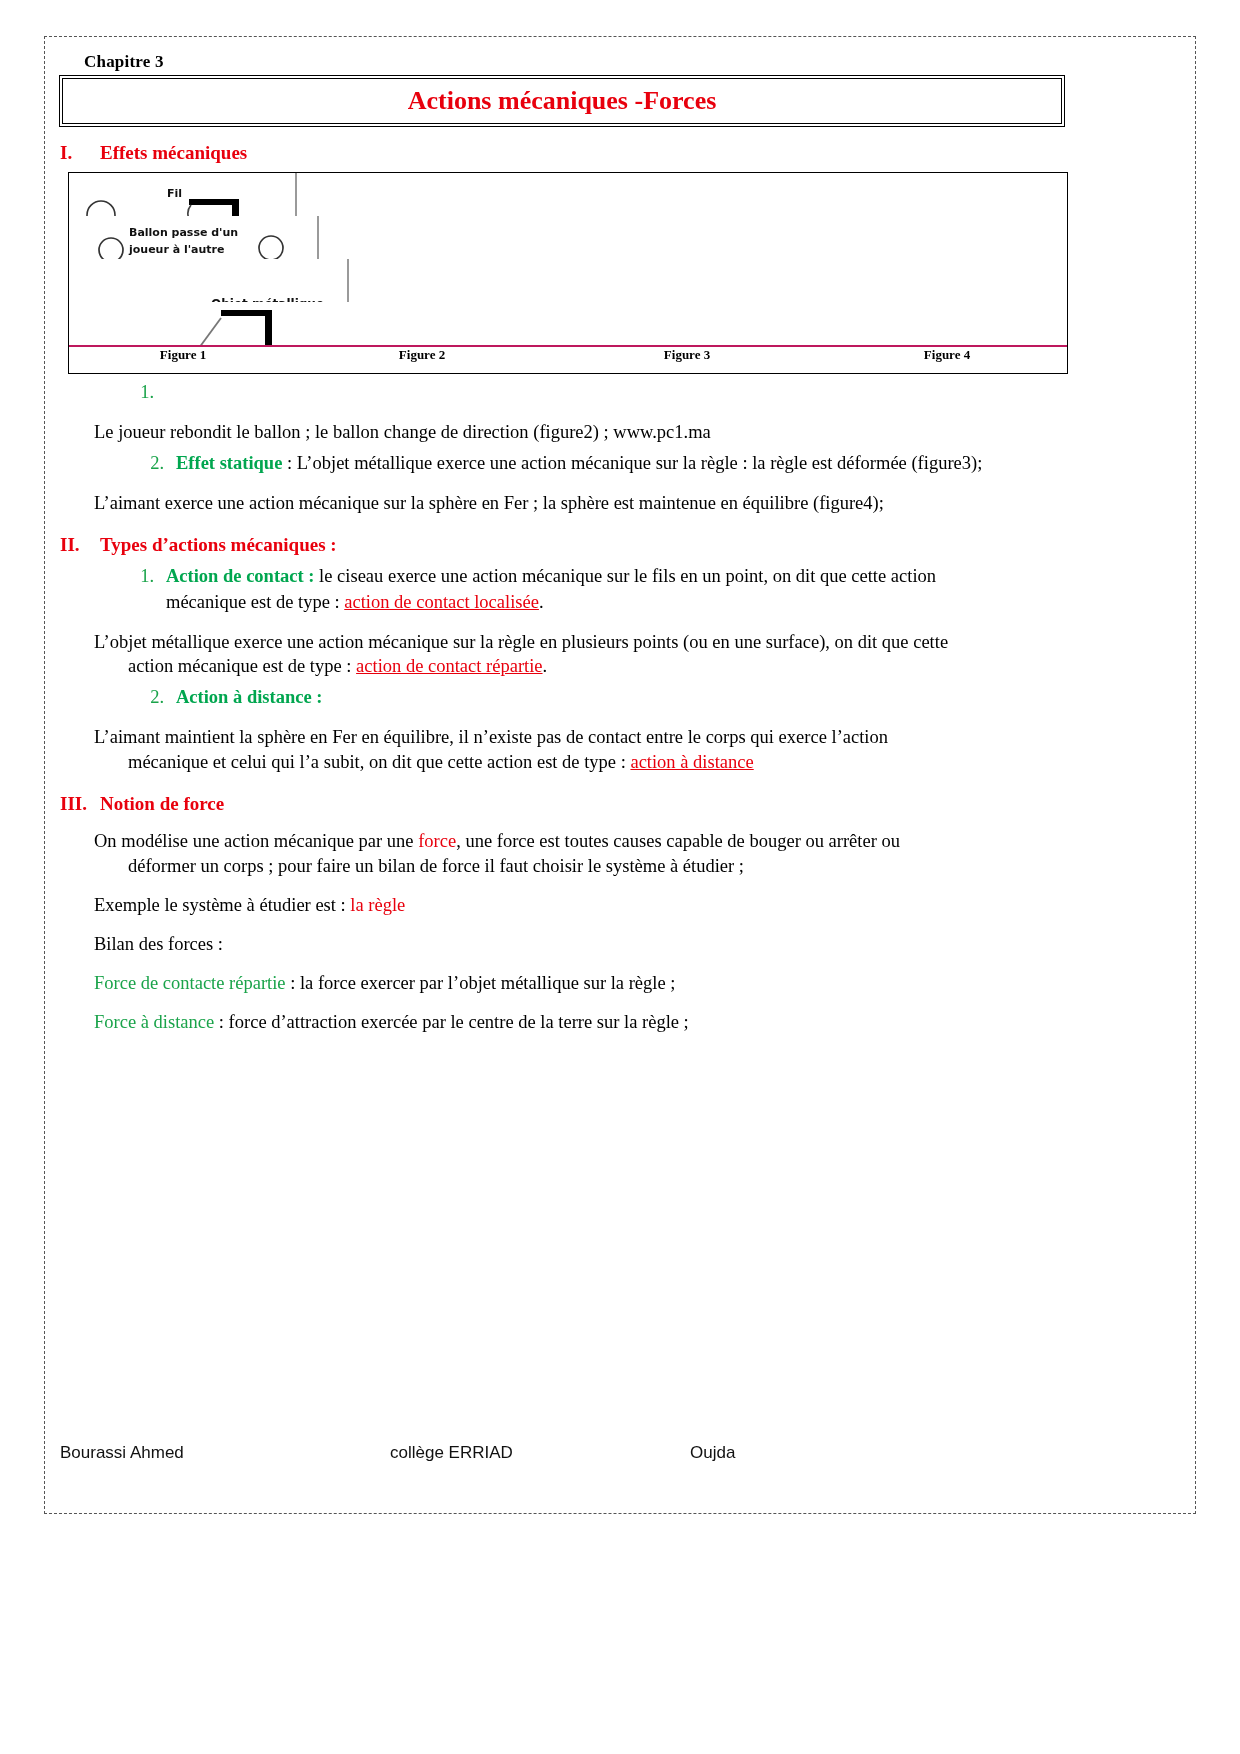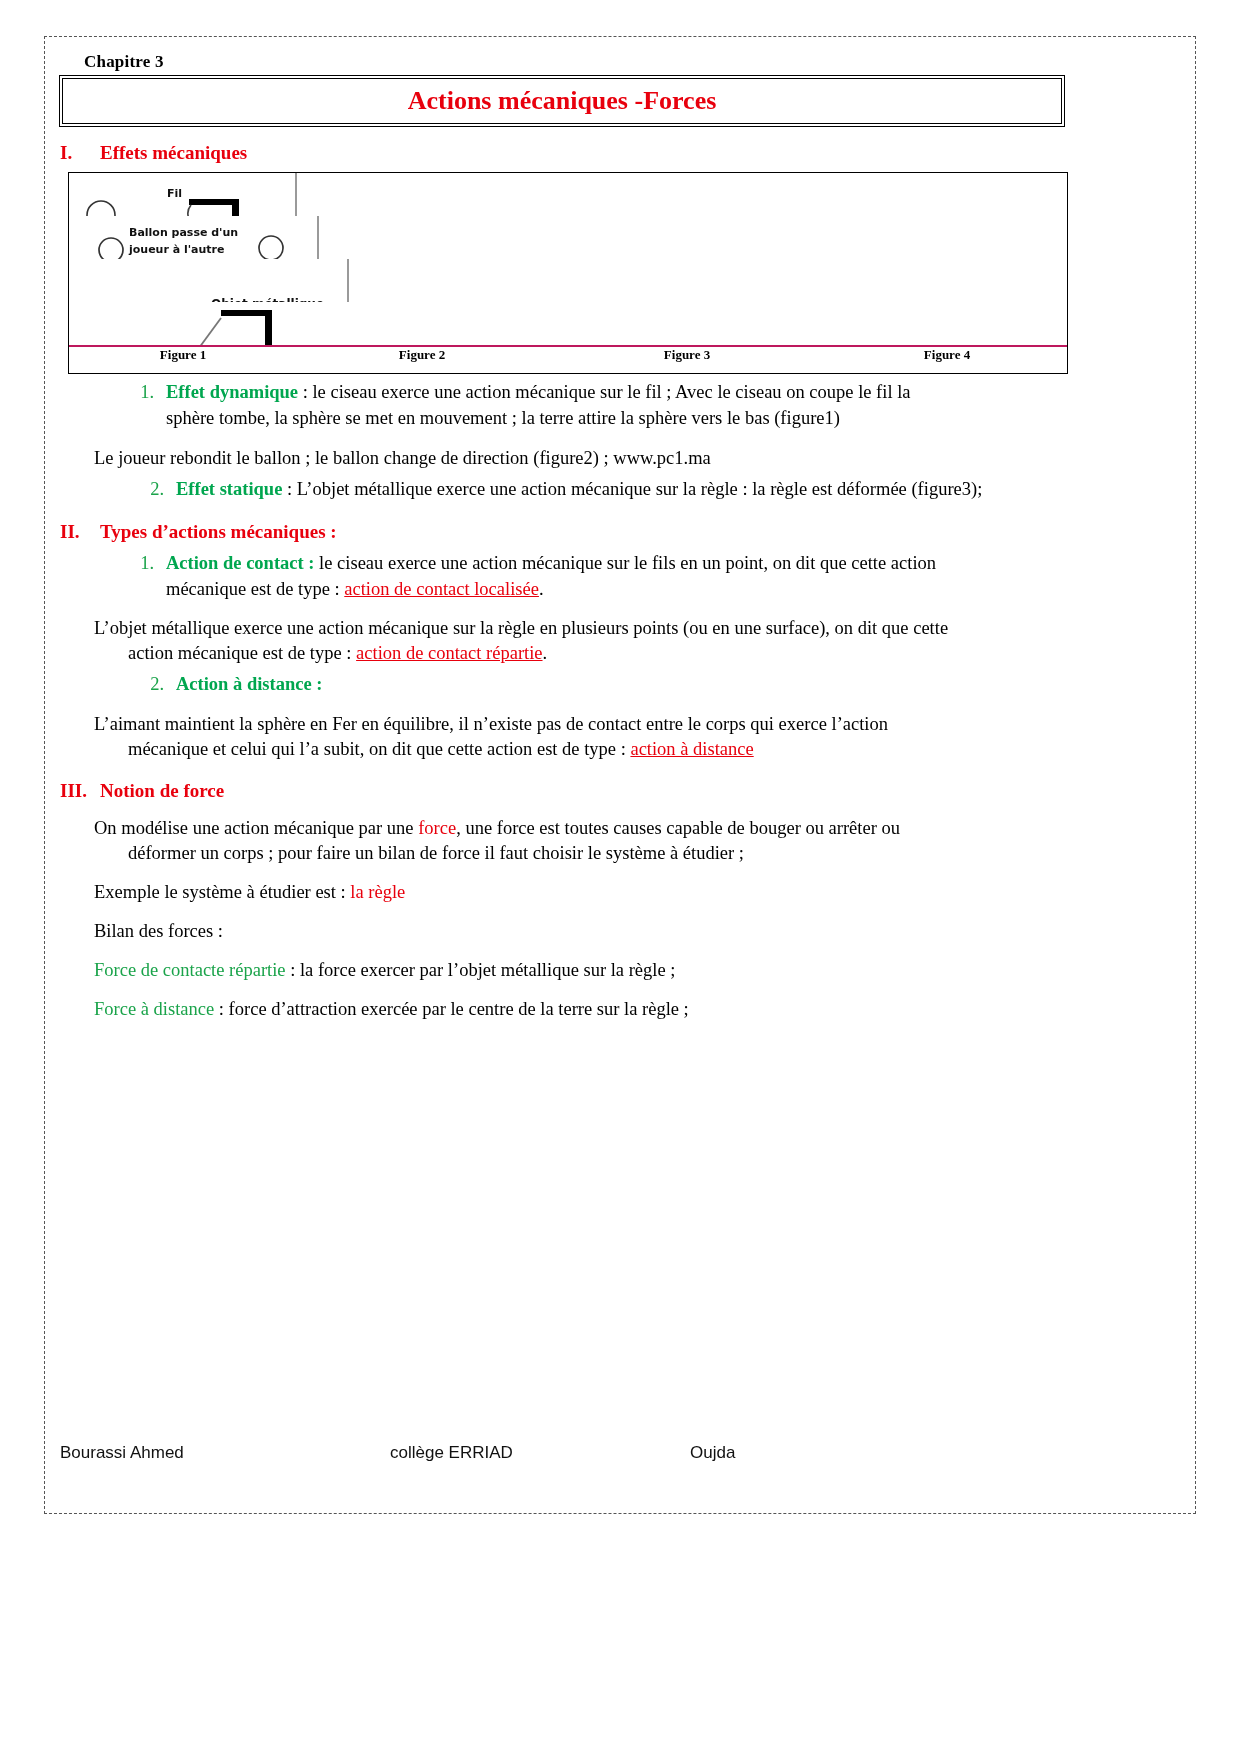--- a/index.html
+++ b/index.html
@@ -286,35 +286,32 @@
     <div class="caprow">
       <div class="capcell f1">Figure 1</div>
       <div class="capcell f2">Figure 2</div>
       <div class="capcell f3">Figure 3</div>
       <div class="capcell f4">Figure 4</div>
     </div>
   </div>
 
   <div class="numitem">
     <span class="marker">1.</span>
-    <span>
-      <span class="green">Effet dynamique</span><span> : le ciseau exerce une action mécanique sur le fil ; Avec le ciseau on coupe le fil la</span><br>
-      <span>sphère tombe, la sphère se met en mouvement ; la terre attire la sphère vers le bas (figure1)</span>
-    </span>
   </div>
 
   <p class="body pl">Le joueur  rebondit le ballon ; le ballon change de direction (figure2) ; www.pc1.ma</p>
 
   <div class="numitem ind2">
     <span class="marker">2.</span>
     <span>
       <span class="green">Effet statique</span><span> : L’objet  métallique exerce une action mécanique sur  la règle : la règle est déformée (figure3);</span>
     </span>
   </div>
 
+  <p class="body pl">L’aimant exerce une action mécanique sur la sphère en Fer ; la sphère est maintenue  en équilibre (figure4);</p>
 
   <div class="sec-head">
     <span class="numeral">II.</span>
     <span>Types d’actions mécaniques :</span>
   </div>
 
   <div class="numitem" style="margin-top:0;">
     <span class="marker">1.</span>
     <span>
       <span class="green">Action  de contact :</span><span> le ciseau  exerce une action mécanique sur le fils en un point, on dit que cette action</span><br>

